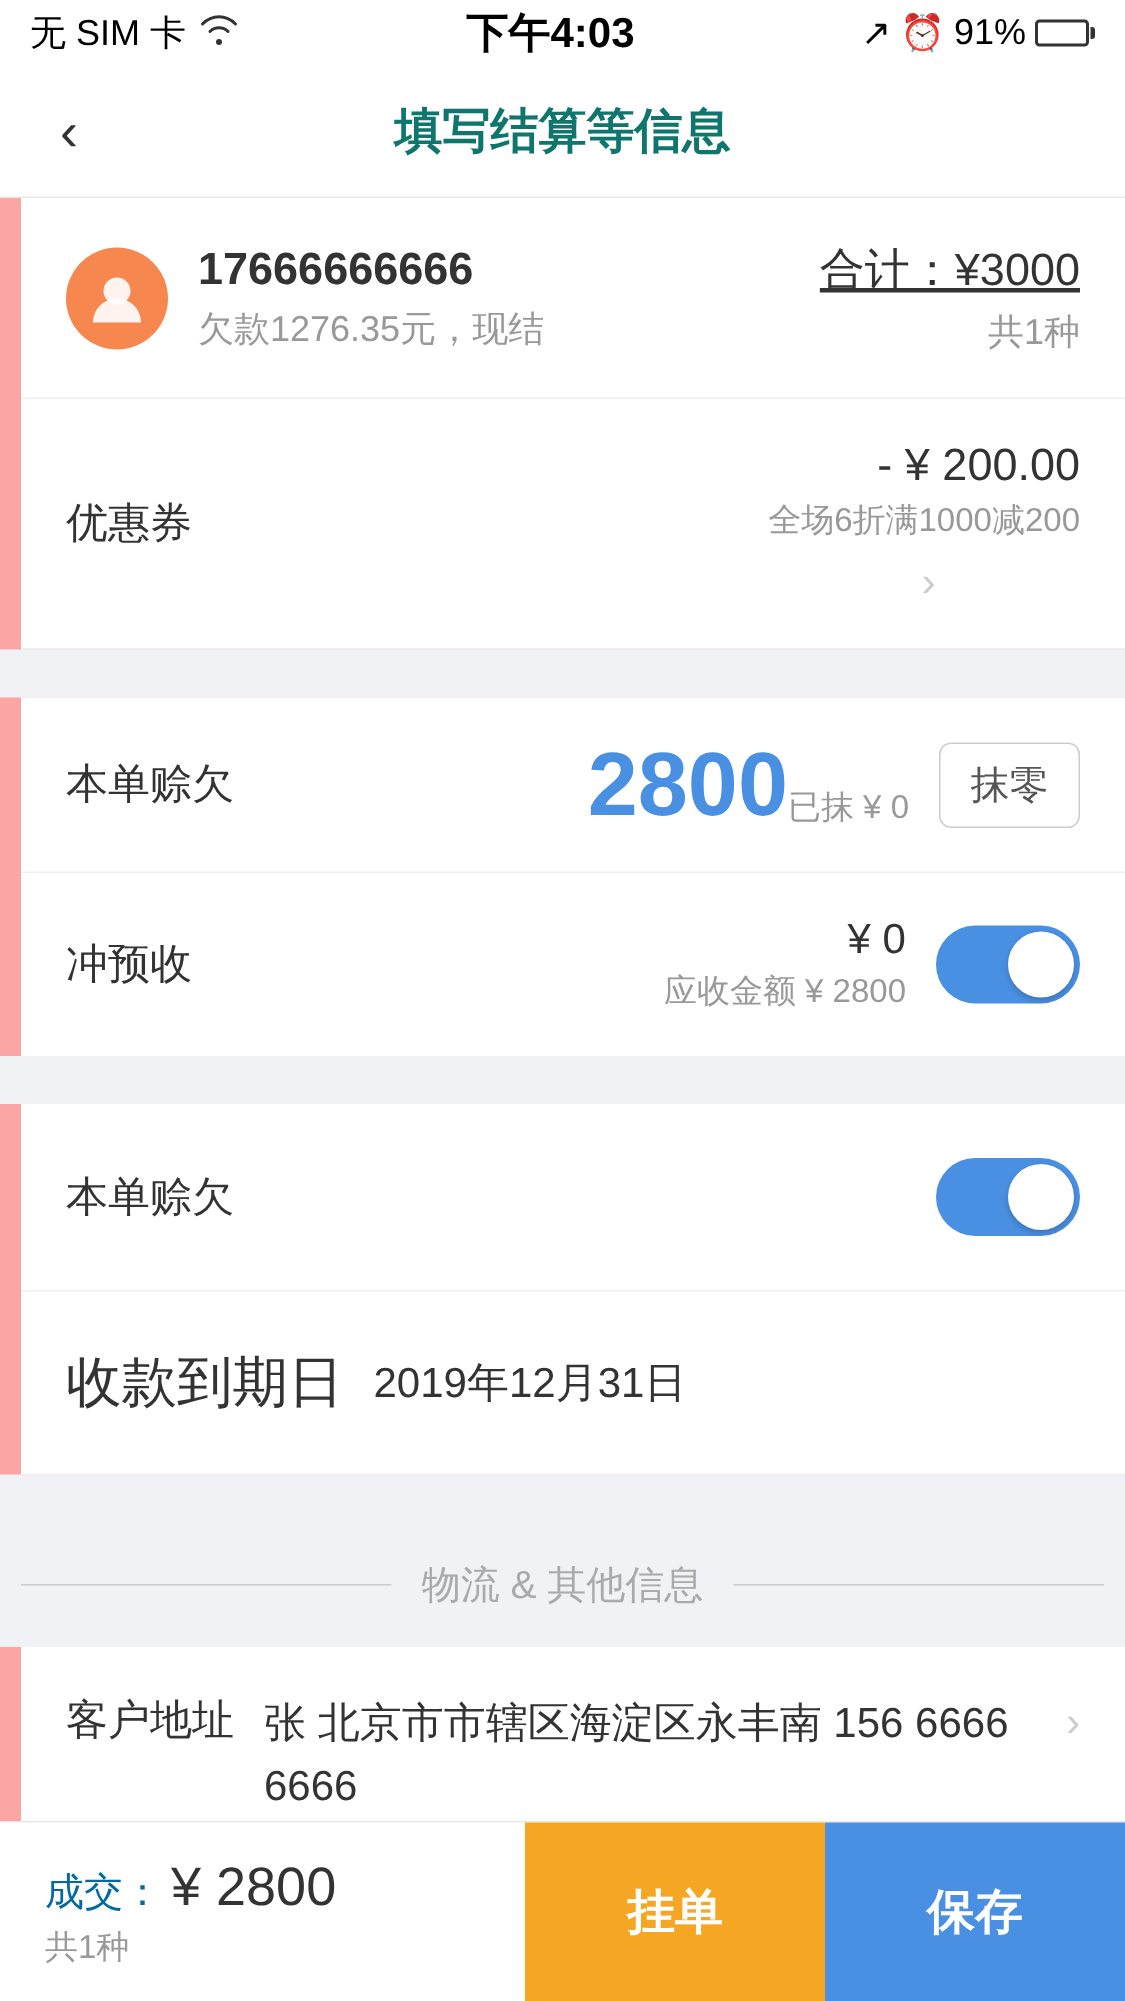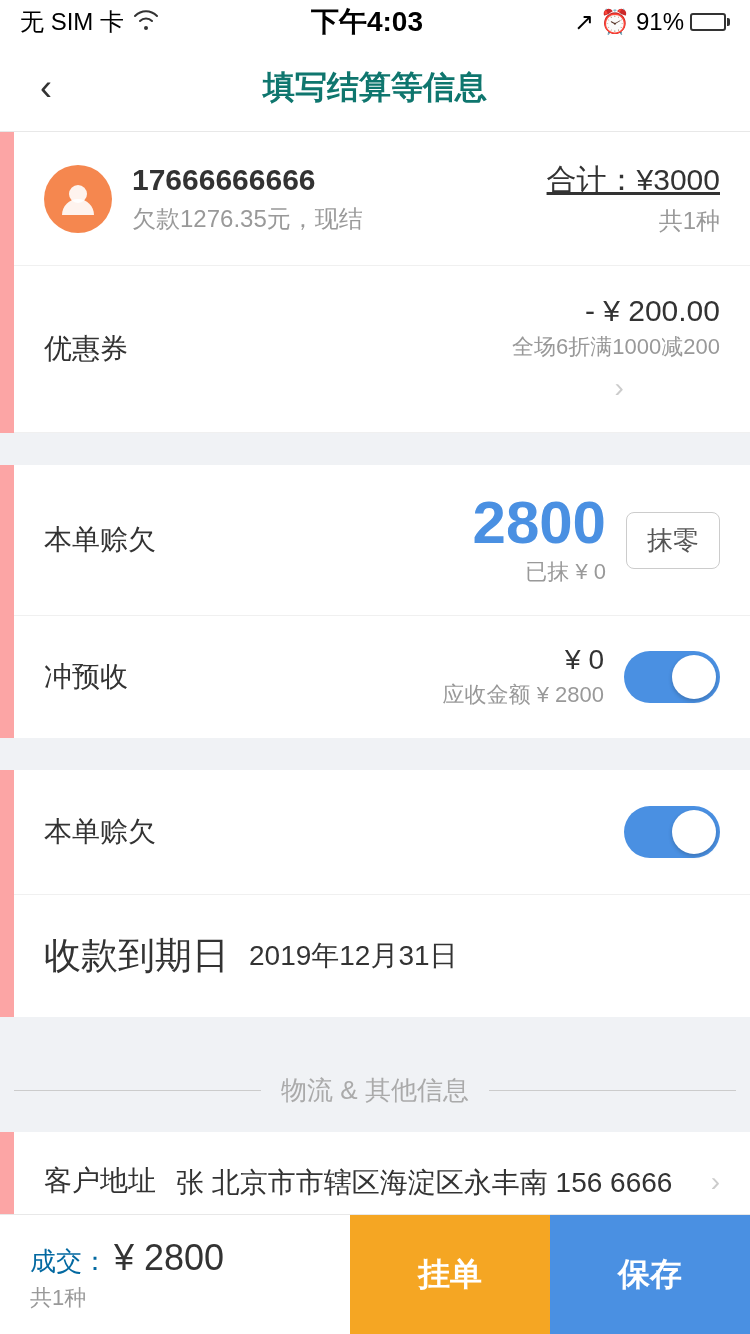--- a/index.html
+++ b/index.html
@@ -134,21 +134,21 @@
     .deal-erased { font-size: 22px; color: #999; margin-top: 4px; }
     .round-btn {
       border: 1px solid #ccc;
       border-radius: 8px;
       padding: 10px 20px;
       font-size: 26px;
       color: #555;
       background: #fff;
       cursor: pointer;
     }
-    .deal-right { display: flex; flex-direction: column; align-items: flex-end; }
+    .deal-right { display: flex; align-items: flex-end; }
 
     
     .prepay-row {
       display: flex;
       align-items: center;
       justify-content: space-between;
       padding: 28px 30px;
       background: #fff;
     }
     .prepay-label { font-size: 28px; color: #333; }

